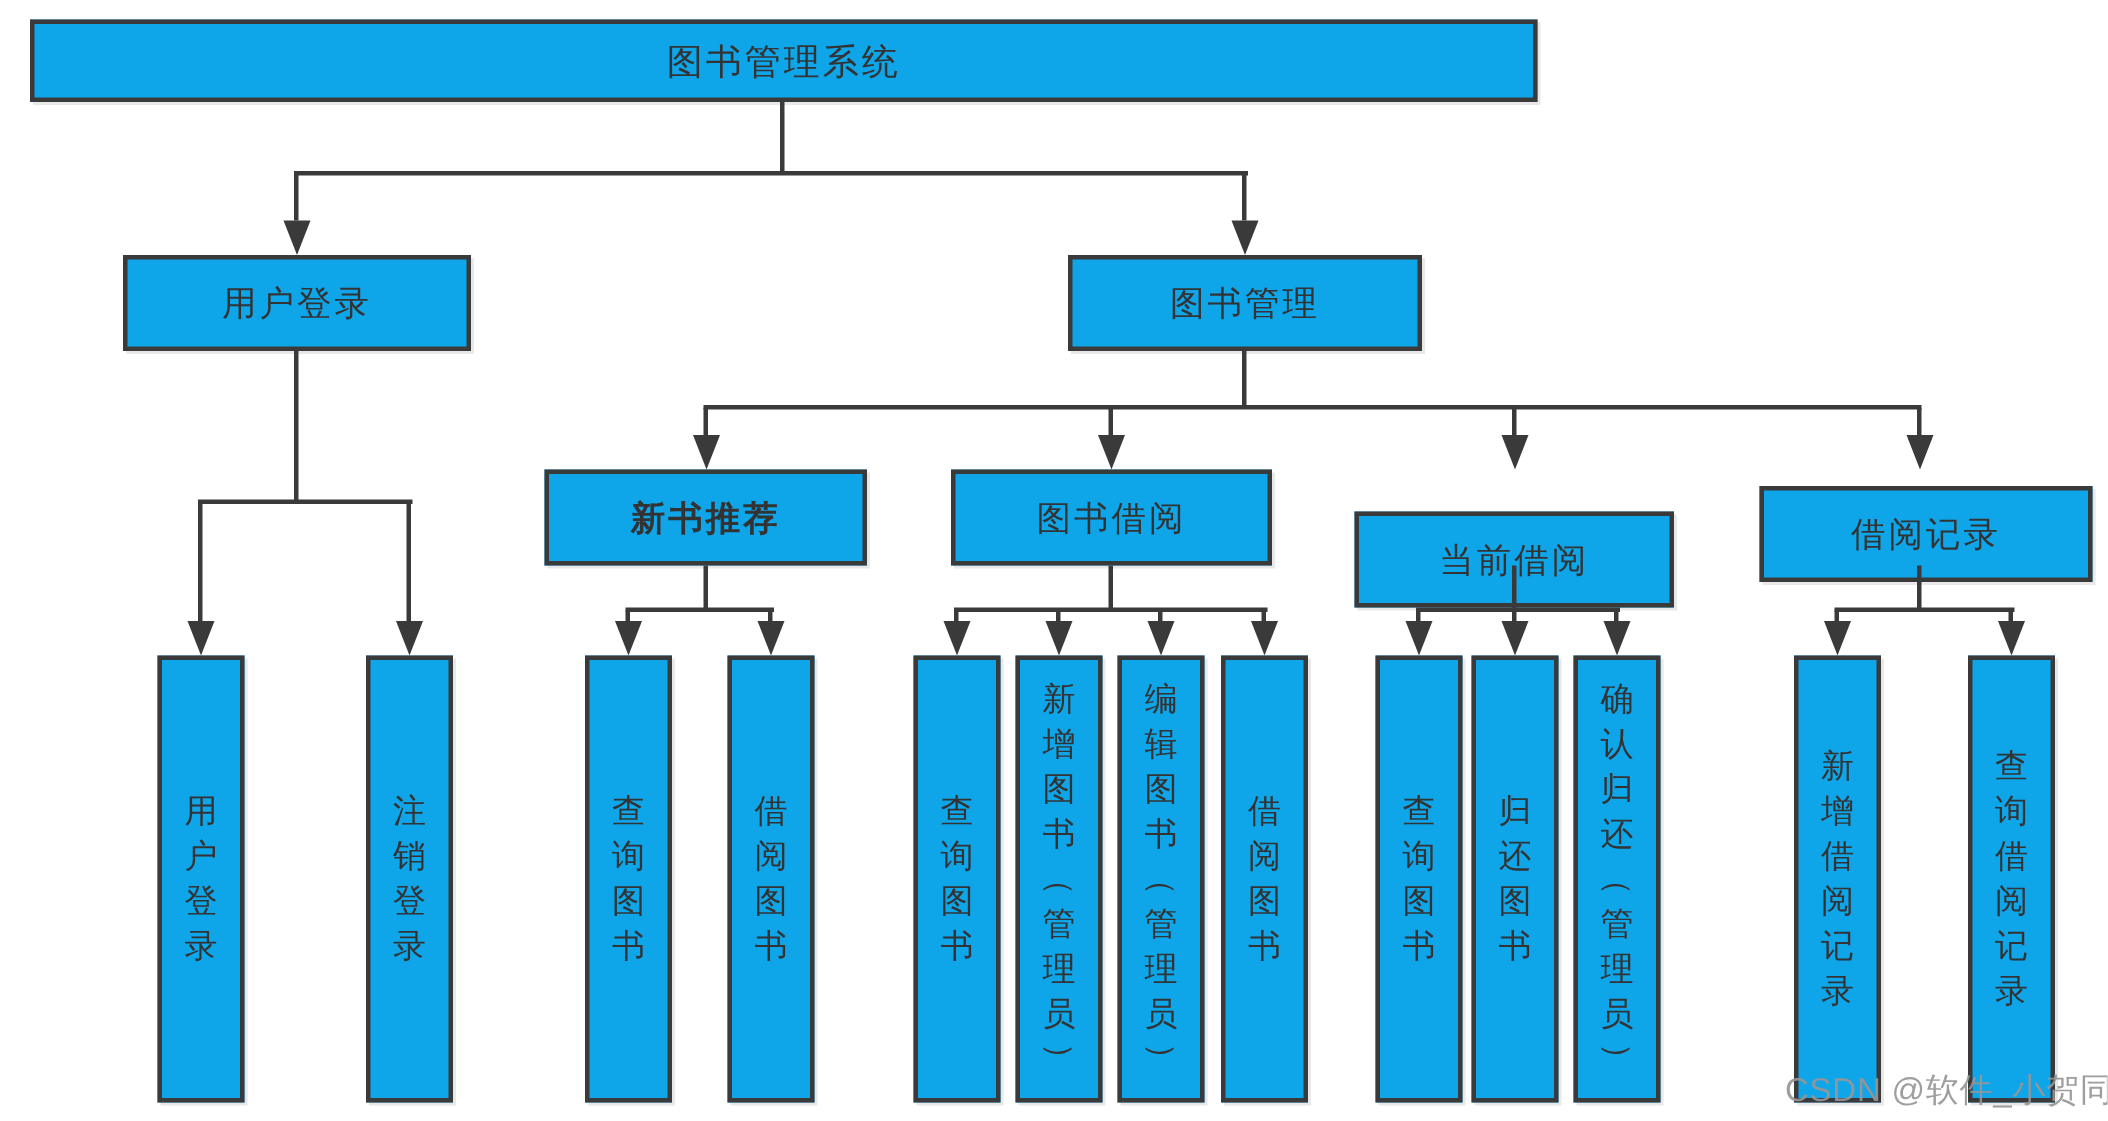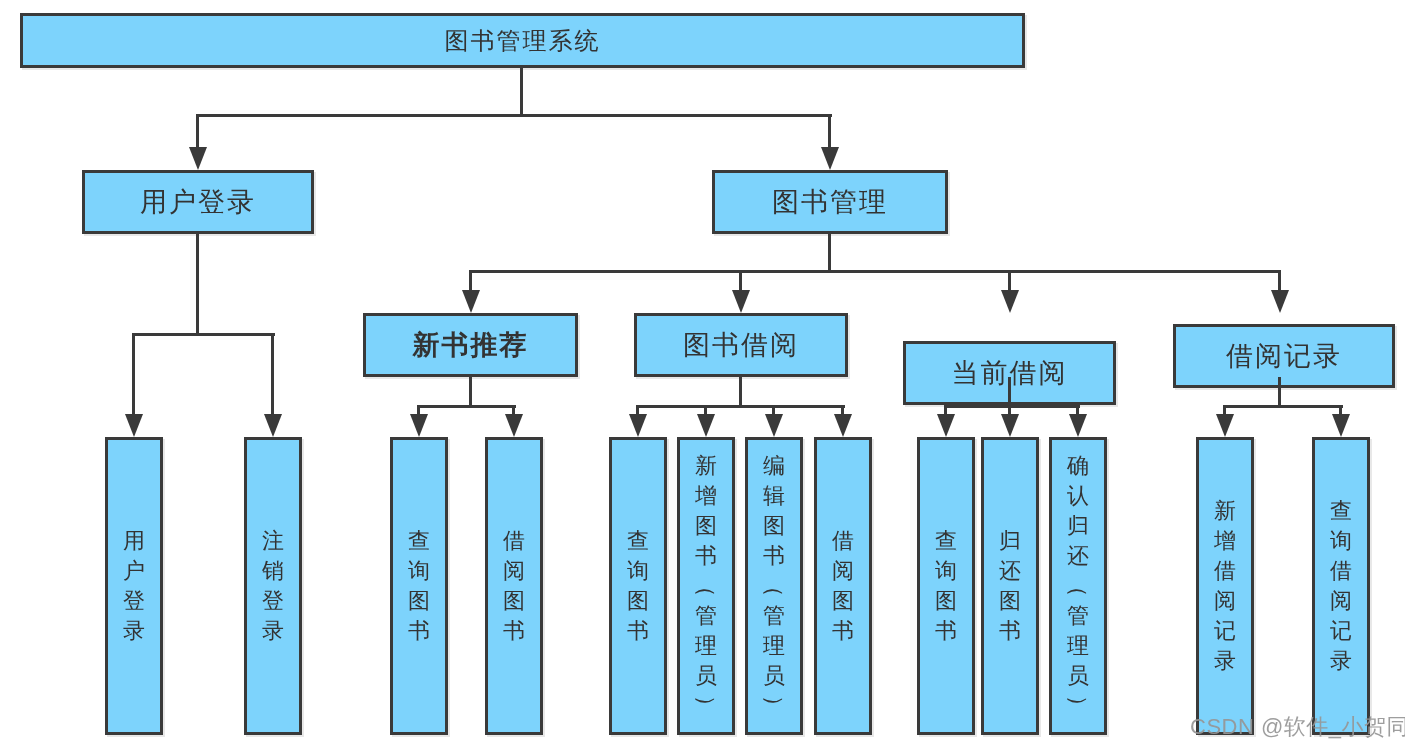--- a/index.html
+++ b/index.html
@@ -4,26 +4,26 @@
 <style>
   html,body{margin:0;padding:0;}
   body{
     width:1405px;height:747px;background:#ffffff;
     font-family:"Liberation Sans",sans-serif;
     position:relative;overflow:hidden;
   }
   .canvas{position:absolute;left:0;top:0;width:1405px;height:747px;background:#ffffff;}
   .box{
     position:absolute;box-sizing:border-box;
-    border:3px solid #3a3a3a;background:#7dd3fc;
+    border:3px solid #3a3a3a;background:#0ea5e9;
     display:flex;align-items:center;justify-content:center;
     color:#333333;
     box-shadow:2px 2px 0 rgba(130,130,130,0.18);
   }
-  .hbox{font-size:27px;letter-spacing:2px;}
+  .hbox{font-size:23px;letter-spacing:2px;}
   .root{font-size:24px;}
   .leaf{top:437px;width:58px;height:298px;}
   .vtext{display:block;font-size:22px;color:#333333;}
   .vtext span{display:block;height:30px;line-height:30px;text-align:center;}
   .vtext span.rot{transform:rotate(90deg);}
   .hline{position:absolute;height:3px;background:#3a3a3a;}
   .vline{position:absolute;width:3px;background:#3a3a3a;}
   .arrow{
     position:absolute;width:0;height:0;
     border-left:9px solid transparent;border-right:9px solid transparent;

